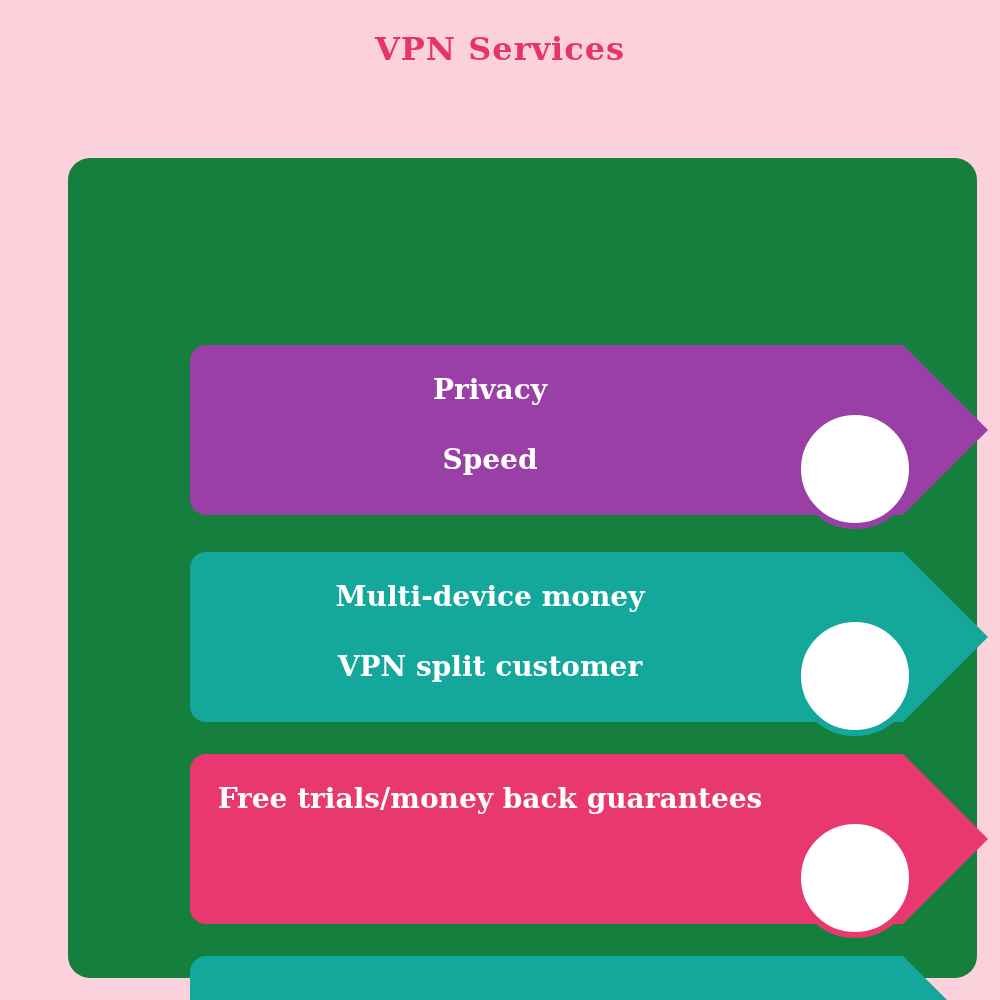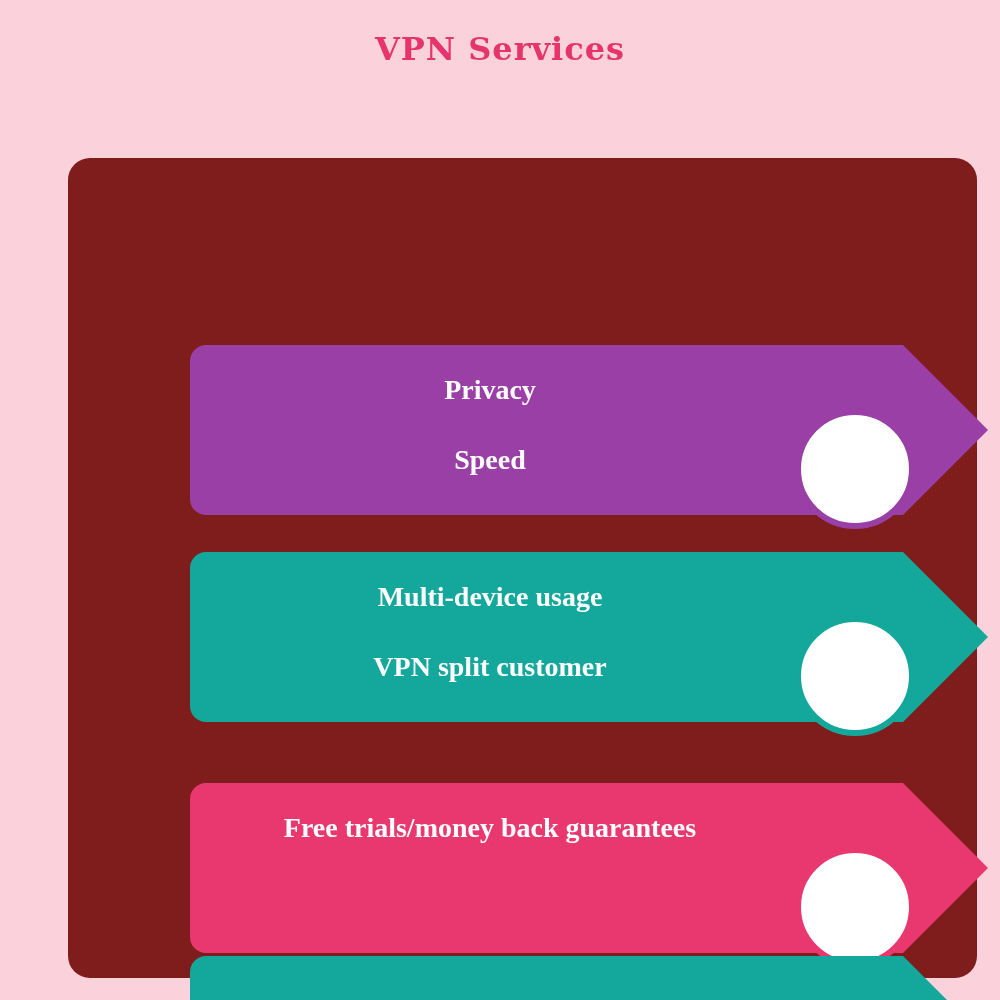--- a/index.html
+++ b/index.html
@@ -92,43 +92,43 @@
     font-weight: bold;
     line-height: 36px;
     white-space: nowrap;
   }
 </style>
 </head>
 <body style="background: rgb(251, 209, 219);">
 
 <div class="page-title" style="color: rgb(230, 53, 110);">VPN Services</div>
 
-<div class="content-card" style="background: #7f1d1d; font-family: Liberation Serif, serif;">
+<div class="content-card" style="background: #15803d;">
 
   <div class="banner b1" style="--c: #9a3fa6; color: rgb(255, 255, 255);">
     <div class="rect"></div>
     <div class="arrow"></div>
     <div class="circle"></div>
     <div class="lines">
       <div class="line">Privacy</div>
       <div class="line">Speed</div>
     </div>
   </div>
 
   <div class="banner b2" style="--c: #14a89c; color: rgb(255, 255, 255);">
     <div class="rect"></div>
     <div class="arrow"></div>
     <div class="circle"></div>
     <div class="lines">
-      <div class="line">Multi-device usage</div>
+      <div class="line">Multi-device money</div>
       <div class="line">VPN split customer</div>
     </div>
   </div>
 
-  <div class="banner b3" style="--c: #e8386f; color: rgb(255, 255, 255); margin-top: 29px;">
+  <div class="banner b3" style="--c: #e8386f; color: rgb(255, 255, 255);">
     <div class="rect"></div>
     <div class="arrow"></div>
     <div class="circle"></div>
     <div class="lines">
       <div class="line">Free trials/money back guarantees</div>
     </div>
   </div>
 
   <div class="banner b4" style="--c: #14a89c; color: rgb(255, 255, 255);">
     <div class="rect"></div>

